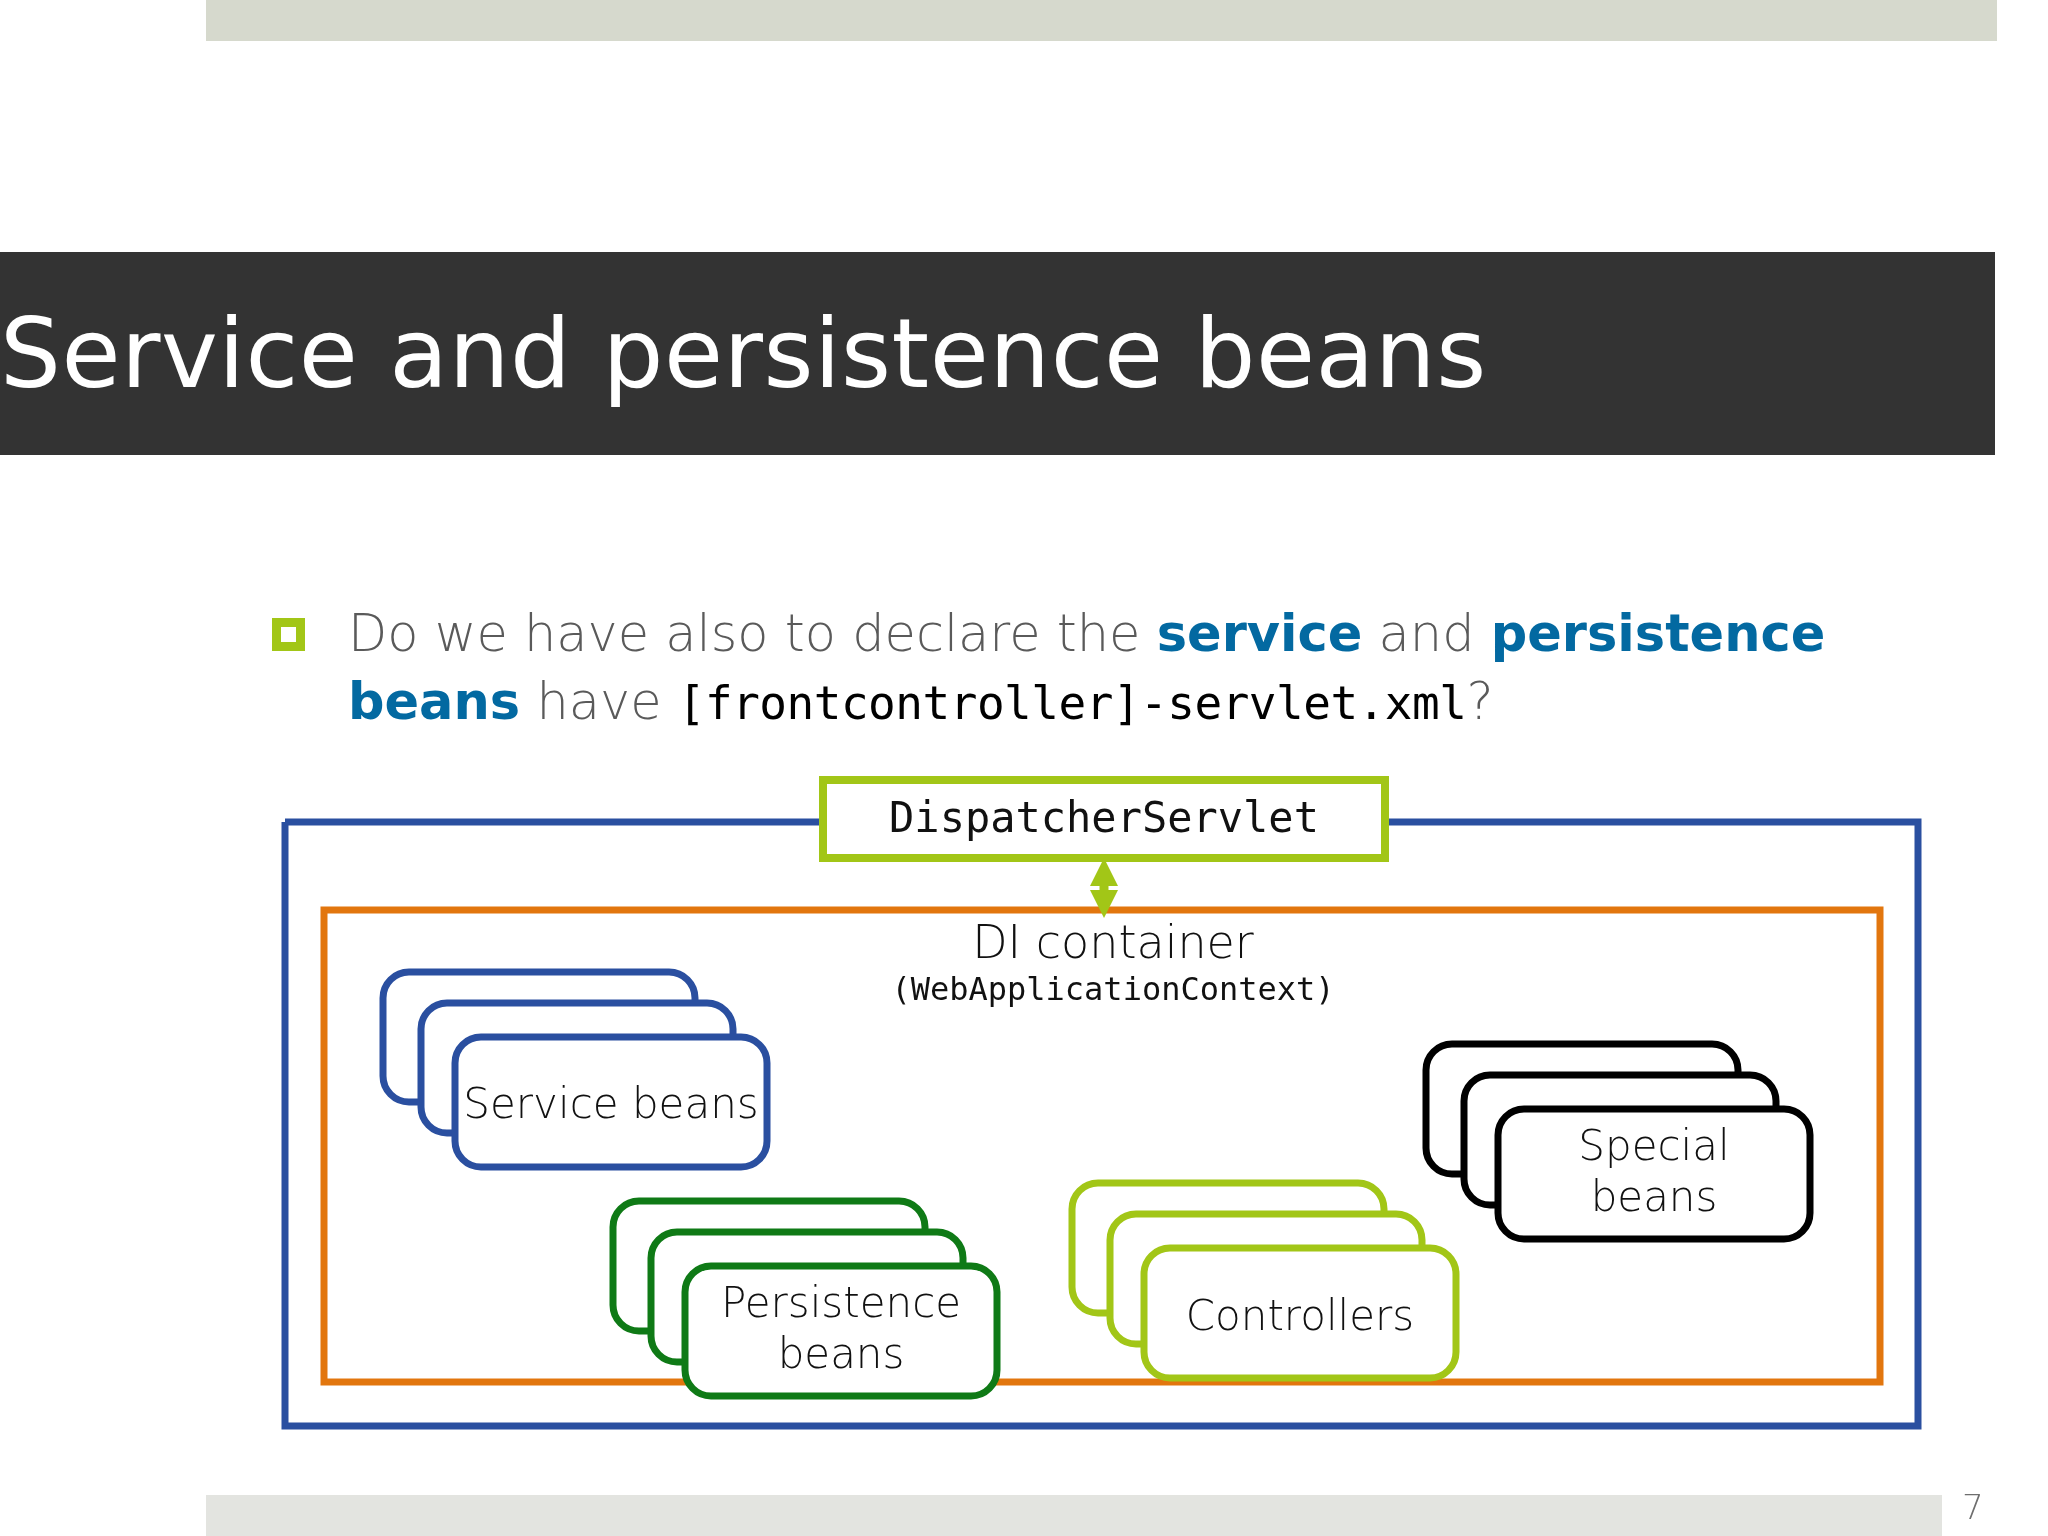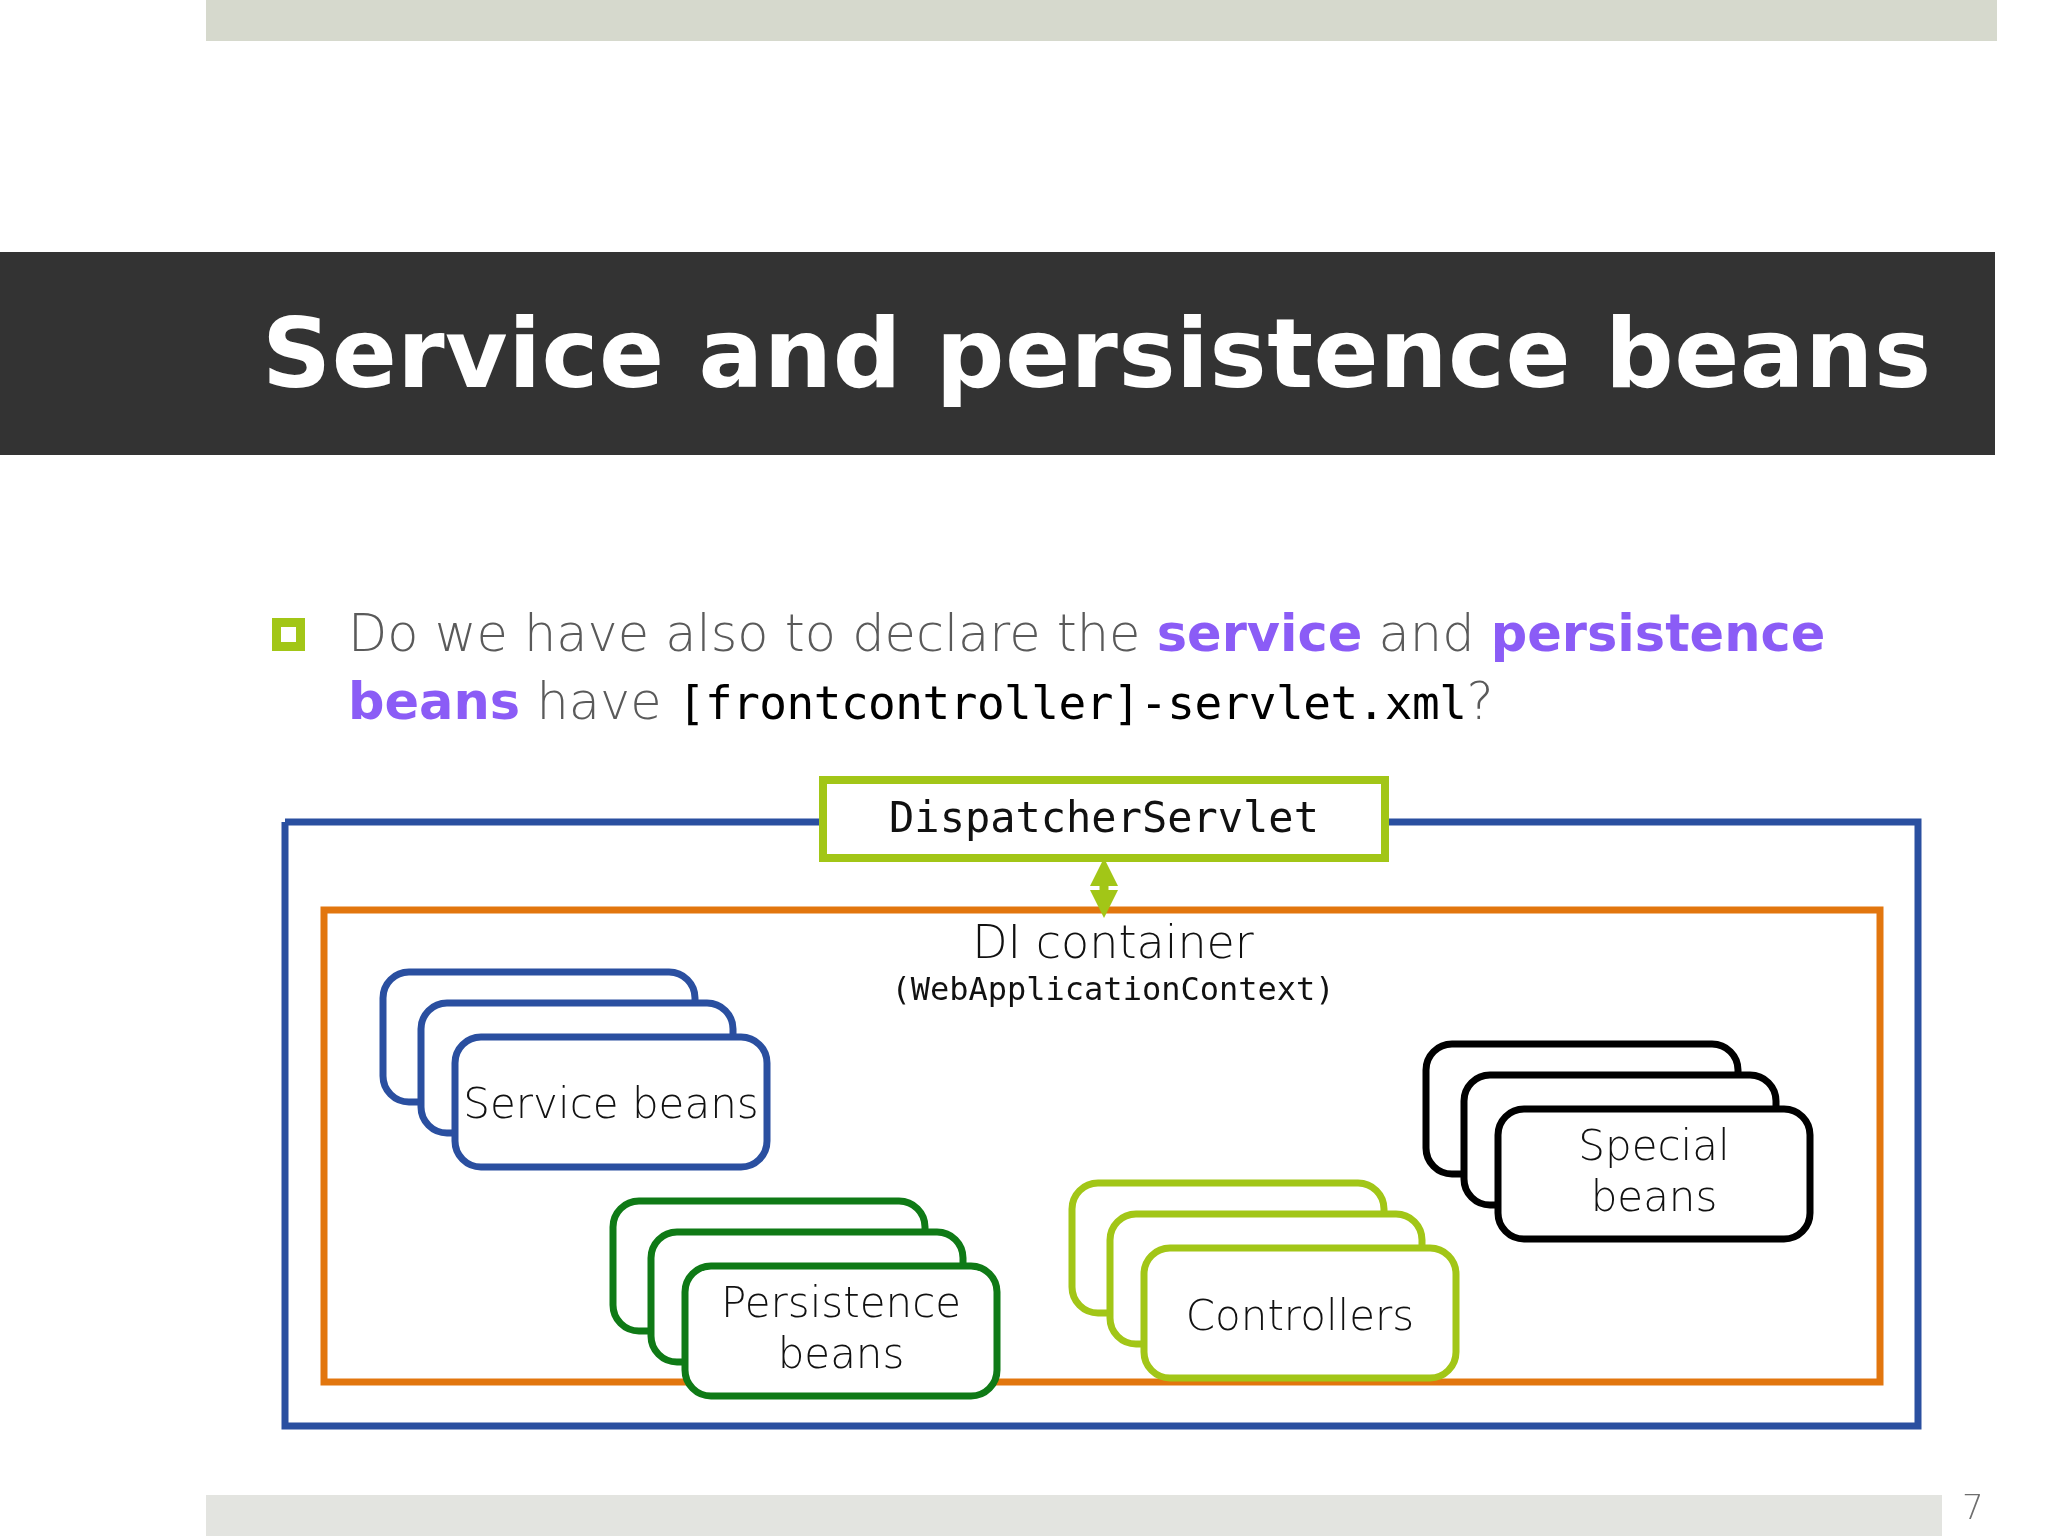--- a/index.html
+++ b/index.html
@@ -41,25 +41,24 @@
     top: 252px;
     width: 1995px;
     height: 203px;
     background: #333333;
     display: flex;
     align-items: center;
   }
   .title-text {
     color: #ffffff;
     font-family: "DejaVu Sans", sans-serif;
-    font-weight: 700;
+    font-weight: 400;
     font-size: 96px;
     line-height: 1;
     letter-spacing: 0.5px;
-    padding-left: 262px;
     white-space: nowrap;
   }
 
   
   .bullet-row {
     position: absolute;
     left: 272px;
     top: 600px;
     width: 1660px;
     display: flex;
@@ -84,21 +83,21 @@
     background: #ffffff;
   }
   .bullet-text {
     font-family: "DejaVu Sans", sans-serif;
     font-size: 51px;
     line-height: 1.34;
     color: #5a5a5a;
     font-weight: 300;
     max-width: 1590px;
   }
-  .bullet-text b { font-weight: 700; color: #8b5cf6; margin-top: 20px; }
+  .bullet-text b { font-weight: 700; color: #0369a1; margin-top: 20px; }
   .bullet-text .mono {
     font-family: "DejaVu Sans Mono", monospace;
     font-weight: 400;
     font-size: 46px;
     color: #000000;
     letter-spacing: -0.5px;
   }
 
   
   .diagram {

